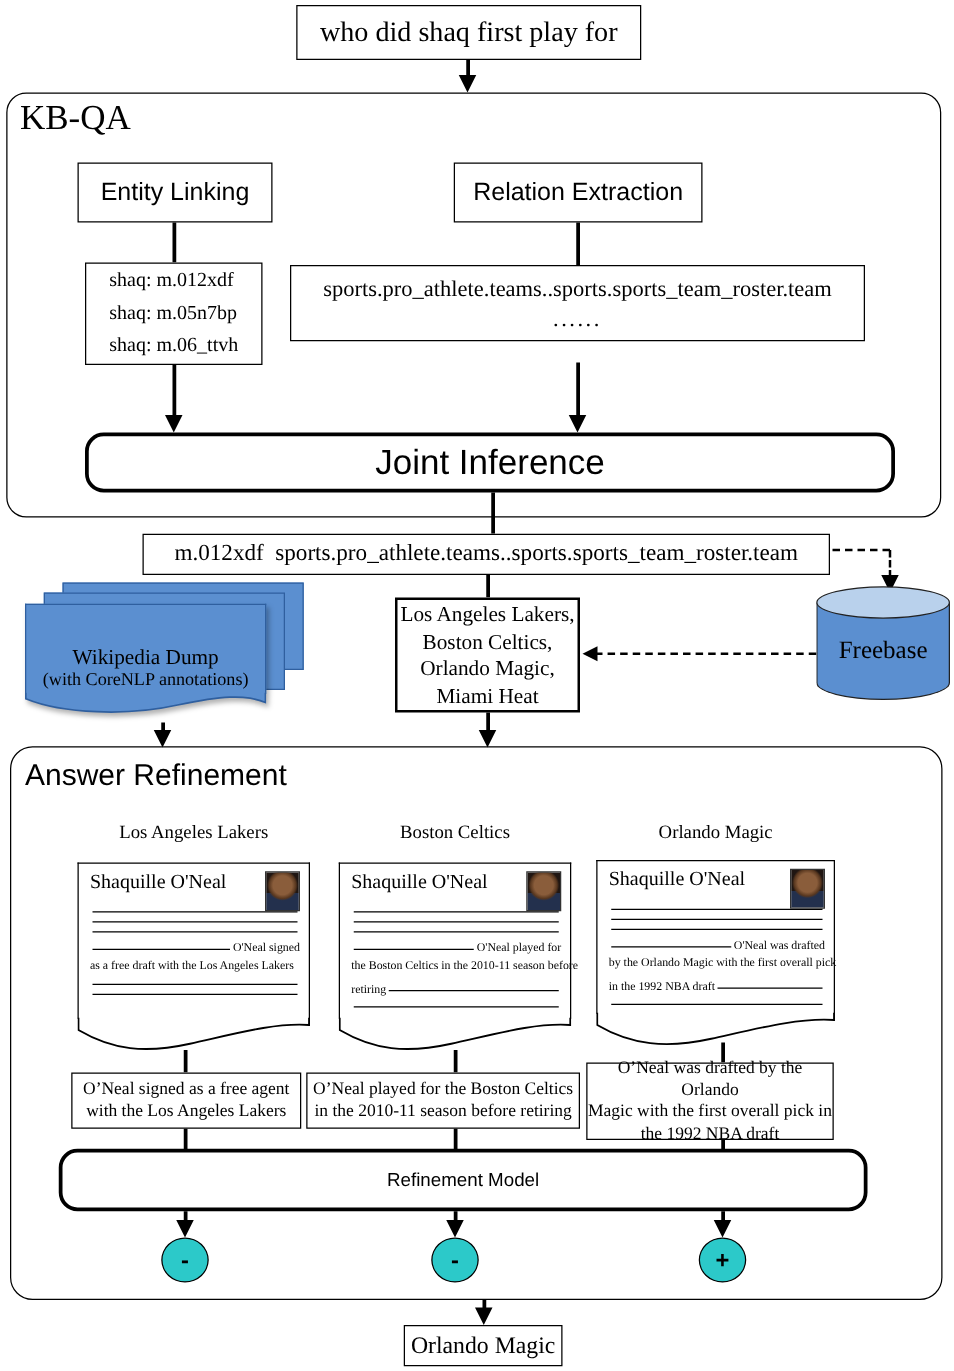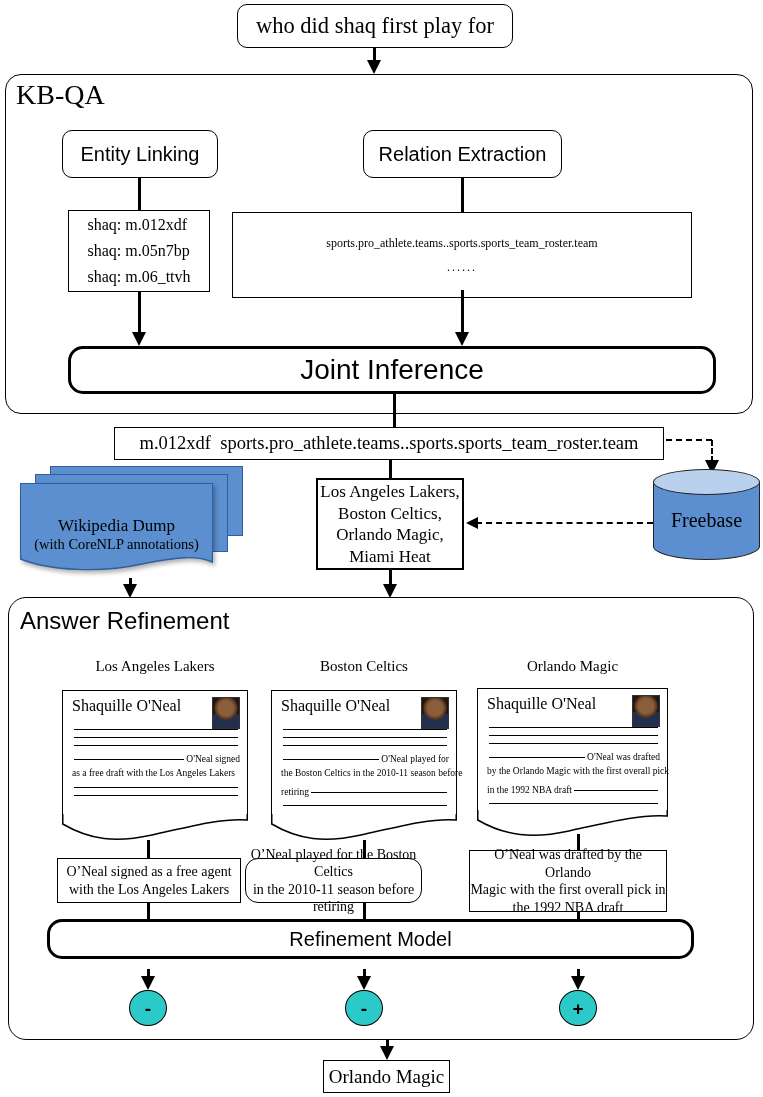--- a/index.html
+++ b/index.html
@@ -1,21 +1,21 @@
 <!DOCTYPE html>
 <html style="--page-blue: #5b8fd0; --page-edge: #2f5f9f; --cyl-top: #b9d1ec; --cyan: #2cc9c9;"><head>
 <meta charset="utf-8">
 <style>
   html,body{margin:0;padding:0;background:#fff;}
   .canvas{position:relative;width:763px;height:1097px;background:#fff;
           font-family:"Liberation Serif","DejaVu Serif",serif;color:#000;overflow:hidden;}
   .abs{position:absolute;box-sizing:border-box;}
   .sans{font-family:"Liberation Sans","DejaVu Sans",sans-serif;}
   
-  .rbox{border:1.6px solid #000;border-radius:10px;background:#fff;
+  .rbox{border:1.6px solid #000;border-radius:0;background:#fff;
         display:flex;align-items:center;justify-content:center;text-align:center;}
   .sqbox{border:1.6px solid #000;background:#fff;display:flex;align-items:center;justify-content:center;text-align:center;}
   .thick{border-width:3px;border-radius:15px;}
   
   .vline{position:absolute;width:3px;margin-left:-1.5px;background:#000;}
   .ah-down{position:absolute;width:0;height:0;margin-left:-7.5px;
            border-left:7.5px solid transparent;border-right:7.5px solid transparent;border-top:14px solid #000;}
   .ah-left{position:absolute;width:0;height:0;
            border-top:6.5px solid transparent;border-bottom:6.5px solid transparent;border-right:12px solid #000;}
   .dash-h{position:absolute;border-top:2px dashed #000;}
@@ -69,21 +69,21 @@
   <div class="vline" style="left:462px;top:178px;height:34px;"></div>
 
   <div class="abs sqbox" style="left:68px;top:210px;width:142px;height:82px;font-size:16px;line-height:26px;">
     <div style="text-align:left;">
       <div>shaq: m.012xdf</div>
       <div>shaq: m.05n7bp</div>
       <div>shaq: m.06_ttvh</div>
     </div>
   </div>
 
-  <div class="abs sqbox" style="left:232px;top:212px;width:460px;height:86px;font-size:12px;line-height:24px;">
+  <div class="abs sqbox" style="left:232px;top:212px;width:460px;height:61px;font-size:18px;line-height:24px;">
     <div>
       <div>sports.pro_athlete.teams..sports.sports_team_roster.team</div>
       <div style="letter-spacing:2px;">......</div>
     </div>
   </div>
 
   <div class="vline" style="left:139px;top:292px;height:41px;"></div>
   <div class="ah-down" style="left:139px;top:332px;"></div>
   <div class="vline" style="left:462px;top:290px;height:43px;"></div>
   <div class="ah-down" style="left:462px;top:332px;"></div>
@@ -212,35 +212,35 @@
   </div>
 
   <div class="vline" style="left:148px;top:840px;height:18px;"></div>
   <div class="vline" style="left:364px;top:840px;height:18px;"></div>
   <div class="vline" style="left:578px;top:834px;height:16px;"></div>
 
   <div class="abs ev-box" style="left:57px;top:858px;width:184px;height:45px;">
     <div>O’Neal signed as a free agent</div>
     <div>with the Los Angeles Lakers</div>
   </div>
-  <div class="abs ev-box" style="left:245px;top:858px;width:177px;height:45px;border-radius:13px;">
+  <div class="abs ev-box" style="left:245px;top:858px;width:219px;height:45px;">
     <div>O’Neal played for the Boston Celtics</div>
     <div>in the 2010-11 season before retiring</div>
   </div>
   <div class="abs ev-box" style="left:469px;top:850px;width:198px;height:62px;">
     <div>O’Neal was drafted by the Orlando</div>
     <div>Magic with the first overall pick in</div>
     <div>the 1992 NBA draft</div>
   </div>
 
   <div class="vline" style="left:148px;top:903px;height:17px;"></div>
   <div class="vline" style="left:364px;top:903px;height:17px;"></div>
   <div class="vline" style="left:578px;top:912px;height:8px;"></div>
 
-  <div class="abs rbox thick sans" style="left:47px;top:919px;width:647px;height:40px;font-size:20px;">
+  <div class="abs rbox thick sans" style="left:47px;top:919px;width:647px;height:50px;font-size:15px;">
     <span>Refinement Model</span>
   </div>
 
   <div class="vline" style="left:148px;top:969px;height:9px;"></div>
   <div class="ah-down" style="left:148px;top:976px;"></div>
   <div class="vline" style="left:364px;top:969px;height:9px;"></div>
   <div class="ah-down" style="left:364px;top:976px;"></div>
   <div class="vline" style="left:578px;top:969px;height:9px;"></div>
   <div class="ah-down" style="left:578px;top:976px;"></div>
 

